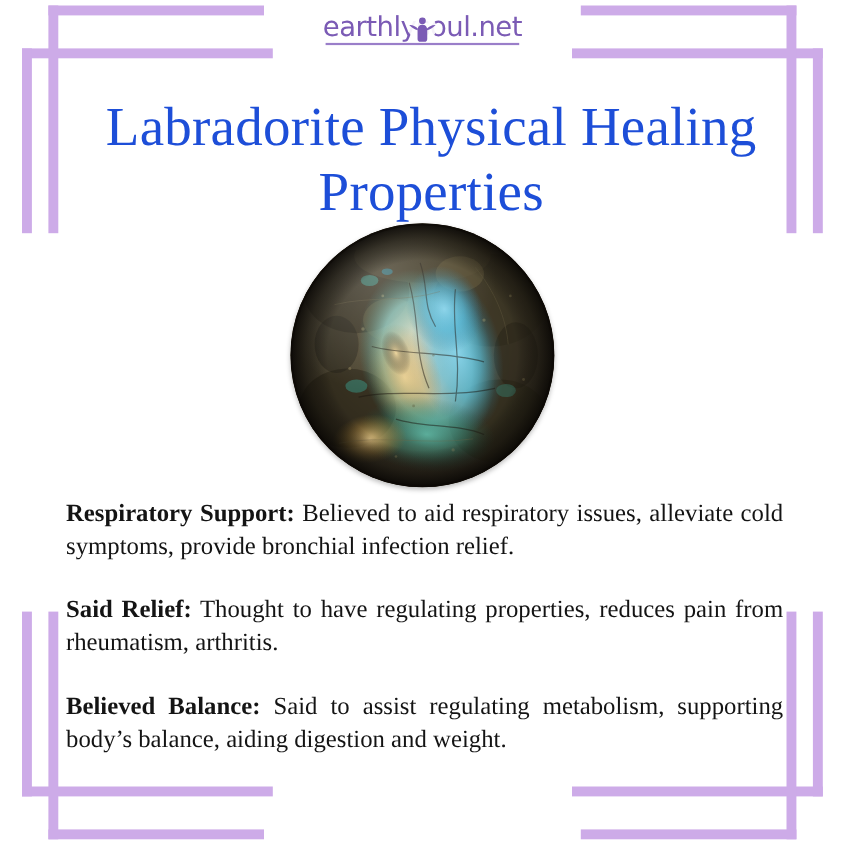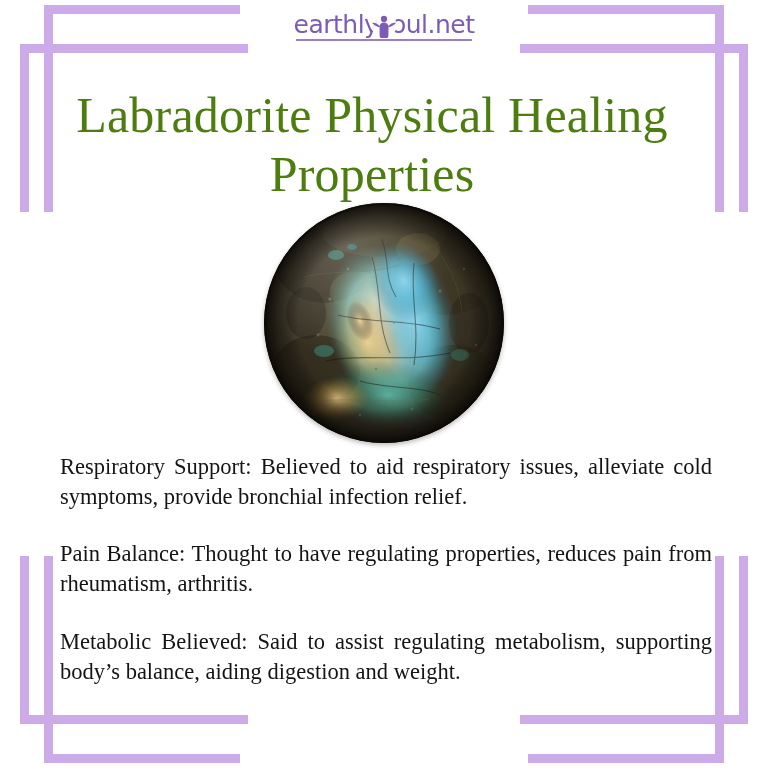--- a/index.html
+++ b/index.html
@@ -82,26 +82,26 @@
     top: 50%;
     transform: translate(-50%, -52%);
     width: 34px;
     height: 30px;
   }
 
   
   .title {
     position: absolute;
     top: 52px;
-    left: 52px;
+    left: 72px;
     width: 640px;
     text-align: center;
     font-size: 50px;
     line-height: 1.18;
-    color: #4d7c0f;
+    color: #1d4ed8;
     font-weight: 400;
     letter-spacing: 0.2px;
   }
 
   
   .stone-area {
     position: absolute;
     left: 0;
     top: 203px;
     width: 768px;
@@ -130,21 +130,21 @@
   .para {
     font-size: 22.5px;
     line-height: 1.34;
     color: #141414;
     text-align: justify;
     text-justify: inter-word;
     margin: 0 0 27px 0;
   }
   .para:last-child { margin-bottom: 0; }
   .para .lead {
-    font-weight: normal;
+    font-weight: bold;
   }
 </style>
 </head>
 <body>
 
 <div id="poster">
 
   <div>
     <div class="frame-bar tl-h-outer"></div>
     <div class="frame-bar tl-h-inner"></div>
@@ -329,22 +329,22 @@
     </div>
   </div>
 
   <div class="body-blocks">
 
     <p class="para">
       <span class="lead">Respiratory Support:</span><span> Believed to aid respiratory issues, alleviate cold symptoms, provide bronchial infection relief.</span>
     </p>
 
     <p class="para">
-      <span class="lead">Pain Balance:</span><span> Thought to have regulating properties, reduces pain from rheumatism, arthritis.</span>
+      <span class="lead">Said Relief:</span><span> Thought to have regulating properties, reduces pain from rheumatism, arthritis.</span>
     </p>
 
     <p class="para">
-      <span class="lead">Metabolic Believed:</span><span> Said to assist regulating metabolism, supporting body’s balance, aiding digestion and weight.</span>
+      <span class="lead">Believed Balance:</span><span> Said to assist regulating metabolism, supporting body’s balance, aiding digestion and weight.</span>
     </p>
 
   </div>
 
 </div>
 
 </body></html>

